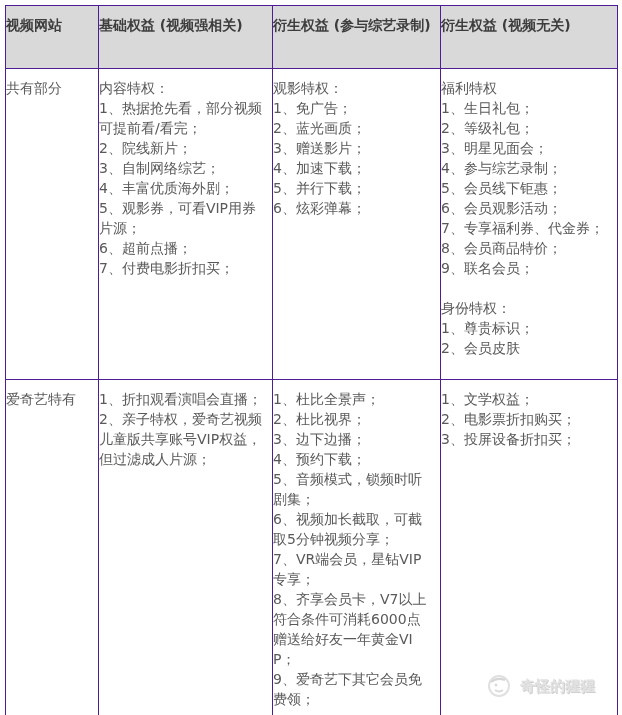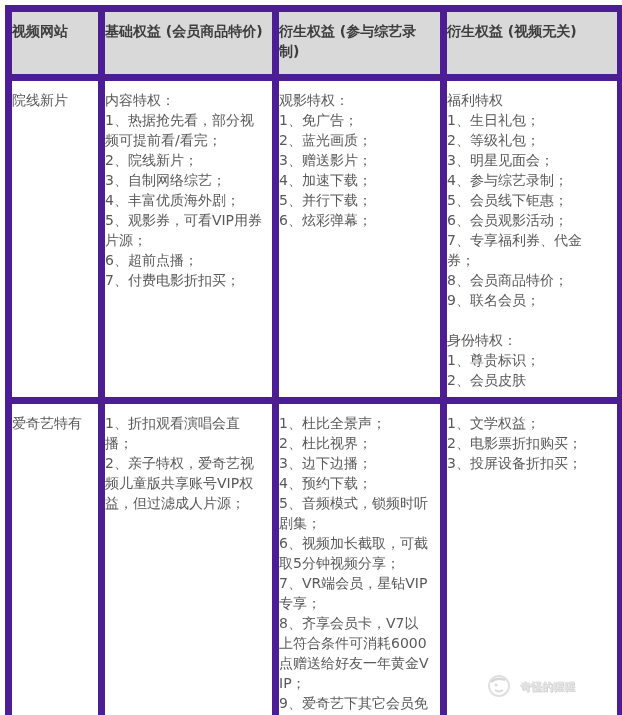--- a/index.html
+++ b/index.html
@@ -6,21 +6,21 @@
   body{
     width:622px;height:715px;overflow:hidden;background:#ffffff;
     font-family:"DejaVu Sans","Liberation Sans",sans-serif;
     position:relative;
   }
   .page{padding:5px 5px 0 5px;}
   table.priv{
     border-collapse:collapse;table-layout:fixed;width:612px;
   }
   table.priv th, table.priv td{
-    border:7px solid #4c1d95;
+    border:1px solid #4c1d95;
     vertical-align:top;
     text-align:left;
     padding:9px 8px 7px 0;
     font-size:14px;
     line-height:20px;
     color:#595959;
     white-space:pre-line;
     word-break:break-all;
     overflow:hidden;
   }
@@ -33,49 +33,49 @@
   tr.row-common td{height:294px;}
   tr.row-iqiyi td{height:318px;}
   .watermark{
     position:absolute;
     left:484px;top:670px;
     width:130px;height:32px;
     display:flex;align-items:center;gap:6px;
     pointer-events:none;
   }
   .watermark .wm-text{
-    font-size:11px;
+    font-size:15px;
     font-weight:bold;
     color:#e2e2e2;
     text-shadow:1px 1px 0 #cfcfcf;
     white-space:nowrap;
   }
 </style>
 </head>
 <body>
 
 <div class="page">
   <table class="priv">
     <colgroup>
       <col style="width:93px">
       <col style="width:174px">
       <col style="width:168px">
       <col style="width:177px">
     </colgroup>
     <thead>
       <tr>
         <th>视频网站</th>
-        <th>基础权益 (会员商品特价)</th>
+        <th>基础权益 (视频强相关)</th>
         <th>衍生权益 (参与综艺录制)</th>
         <th>衍生权益 (视频无关)</th>
       </tr>
     </thead>
     <tbody>
       <tr class="row-common">
-        <td>院线新片</td>
+        <td>共有部分</td>
         <td>内容特权：
 1、热据抢先看，部分视频可提前看/看完；
 2、院线新片；
 3、自制网络综艺；
 4、丰富优质海外剧；
 5、观影券，可看VIP用券片源；
 6、超前点播；
 7、付费电影折扣买；</td>
         <td>观影特权：
 1、免广告；

